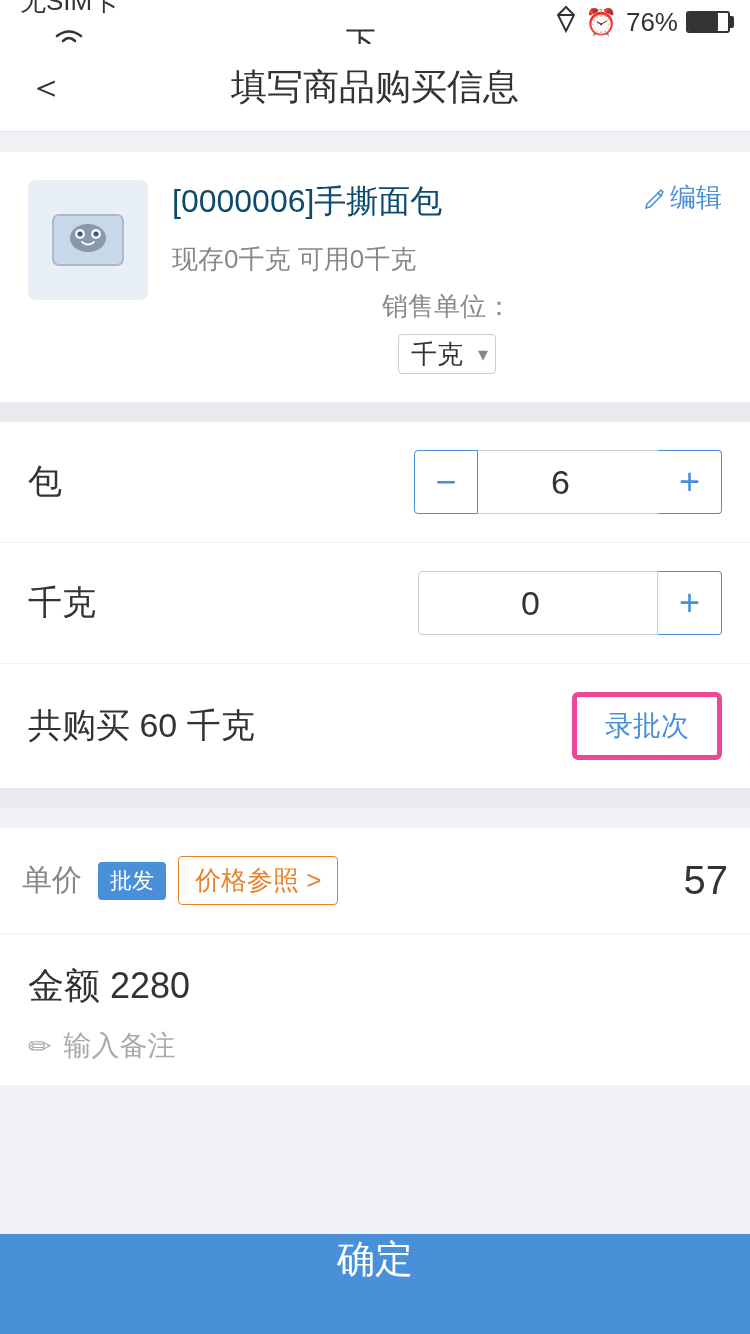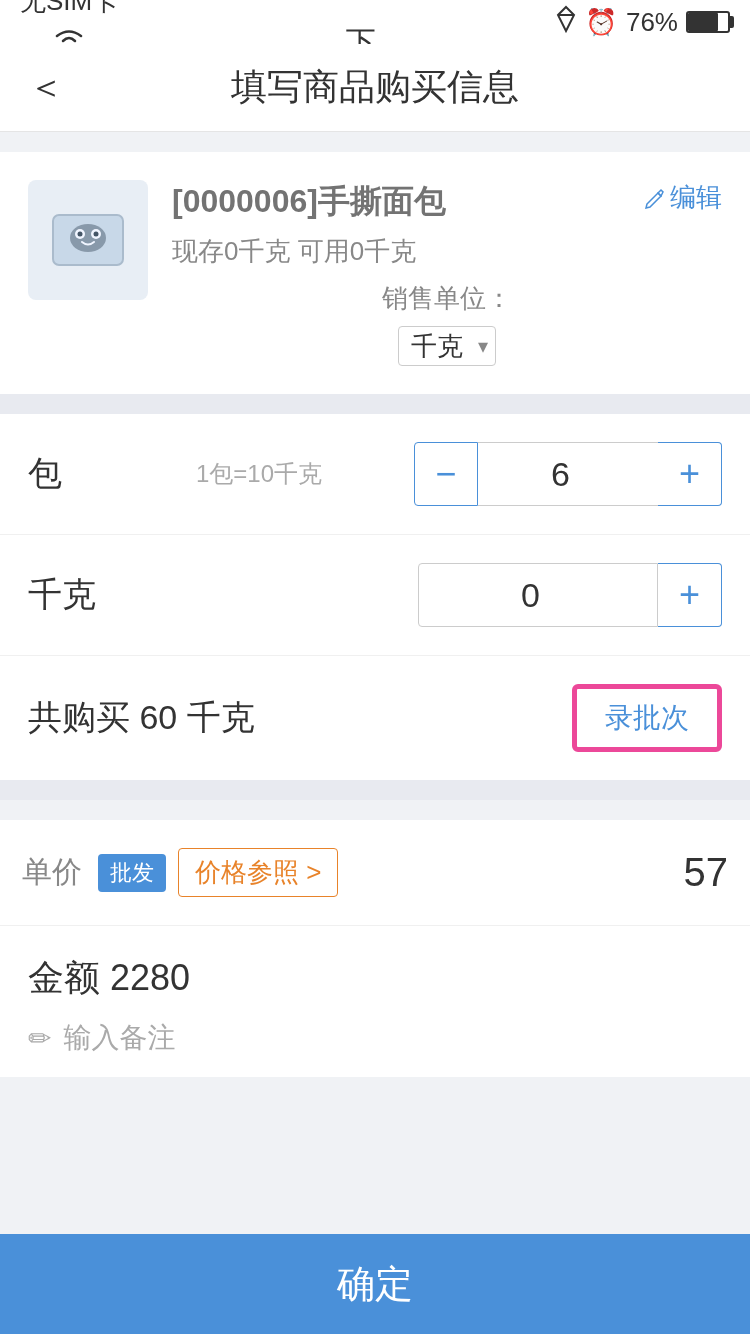--- a/index.html
+++ b/index.html
@@ -118,36 +118,36 @@
     .product-info {
       flex: 1;
     }
     .product-name-row {
       display: flex;
       justify-content: space-between;
       align-items: flex-start;
     }
     .product-name {
       font-size: 32px;
-      color: #737373;
-      font-weight: 700;
+      color: #0c4a6e;
+      font-weight: 400;
     }
     .product-edit {
       font-size: 26px;
       color: #4a90d9;
       display: flex;
       align-items: center;
       gap: 4px;
       cursor: pointer;
       white-space: nowrap;
     }
     .product-stock {
       font-size: 26px;
       color: #888;
-      margin-top: 10px;
+      margin-top: 18px;
     }
     .product-unit-row {
       display: flex;
       align-items: center;
       gap: 10px;
       margin-top: 12px;
       font-size: 26px;
       color: #888;
       flex-direction: column;
     }
@@ -344,21 +344,20 @@
     .confirm-btn {
       position: fixed;
       bottom: 0;
       left: 0;
       width: 750px;
       height: 100px;
       background: #4a90d9;
       color: #fff;
       font-size: 38px;
       display: flex;
-      align-items: center;
       justify-content: center;
       cursor: pointer;
       border: none;
       outline: none;
     }
   </style>
 </head>
 <body>
 
 <div class="status-bar">
@@ -430,21 +429,20 @@
       </div>
     </div>
   </div>
 </div>
 
 <div class="section-divider"></div>
 
 <div class="input-section">
   <div class="input-row">
     <span class="input-label">包</span>
-    <span class="input-hint">1包=10千克</span>
     <div class="quantity-control">
       <button class="qty-btn qty-btn-left">
         <span>−</span>
       </button>
       <input class="qty-input" type="number" value="6" style="">
       <button class="qty-btn" style="border-radius:0 4px 4px 0;border-left:none;">
         <span>+</span>
       </button>
     </div>
   </div>

